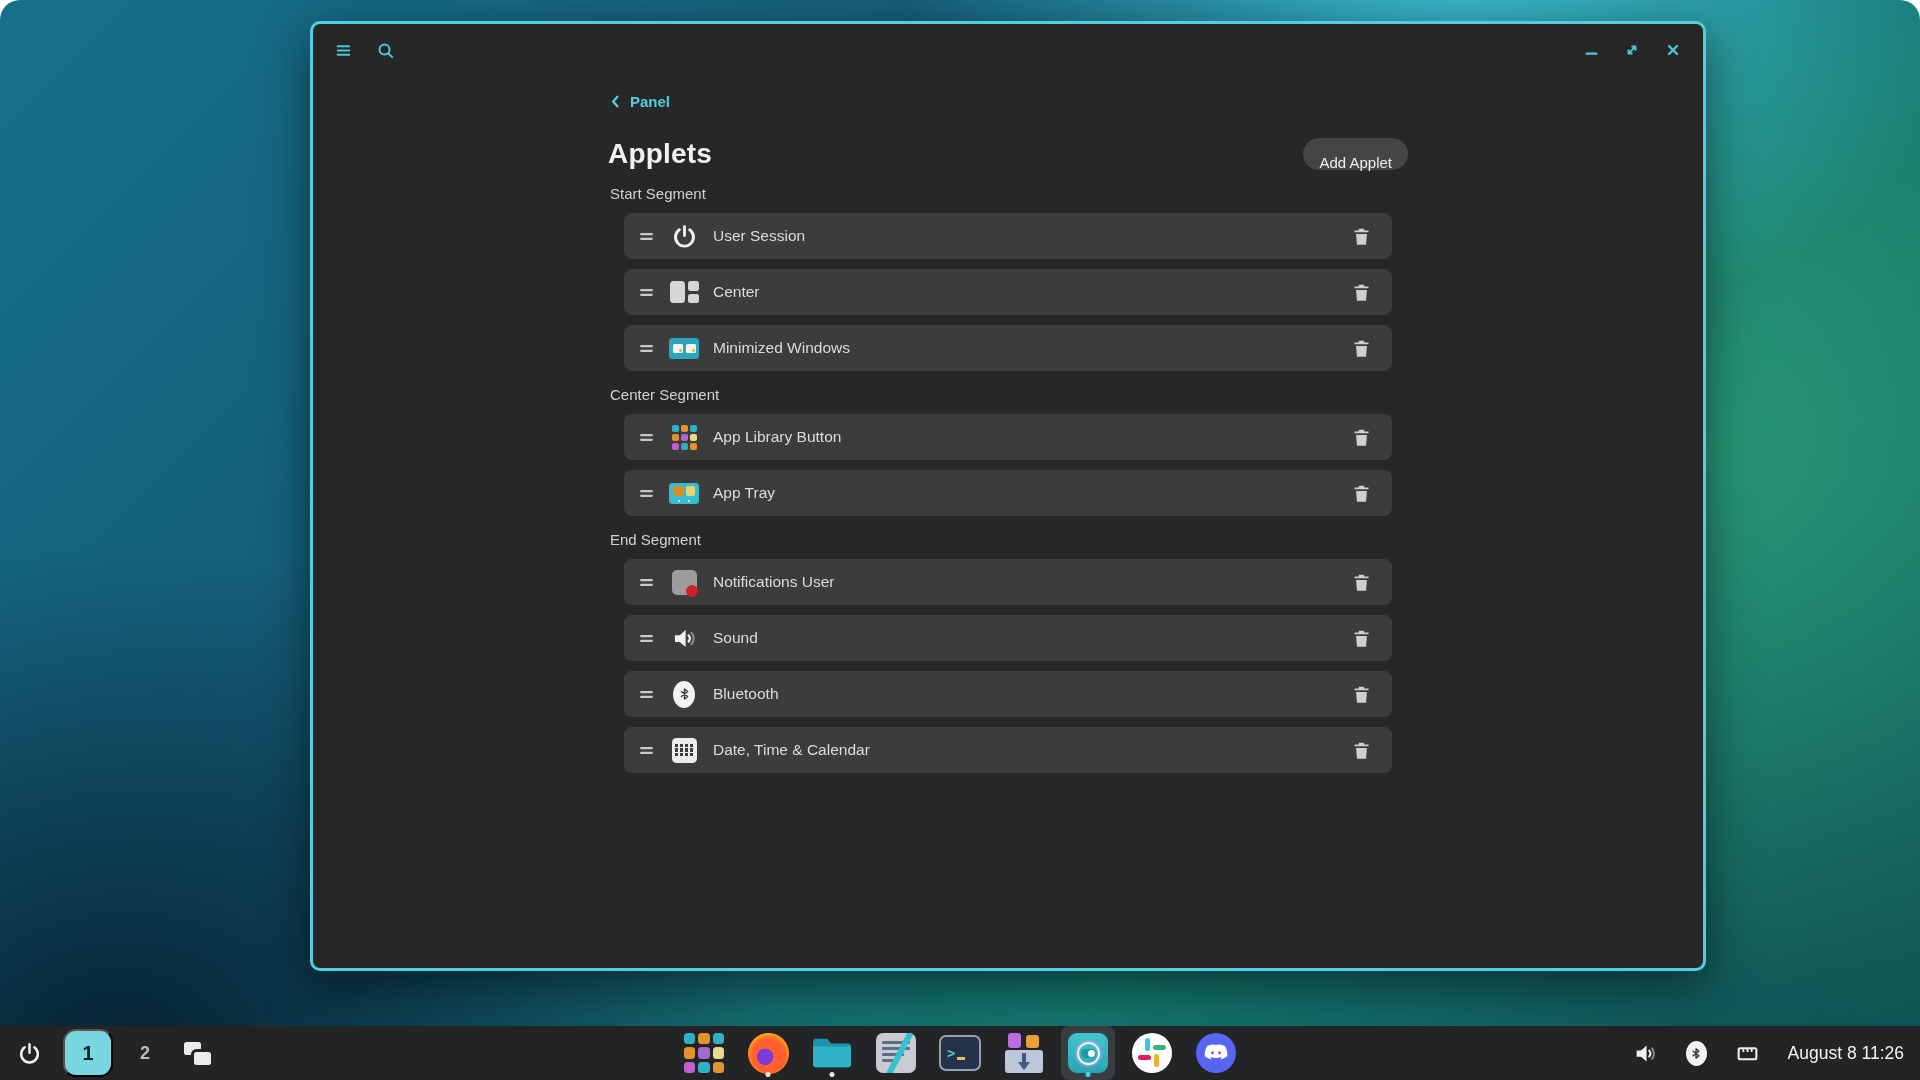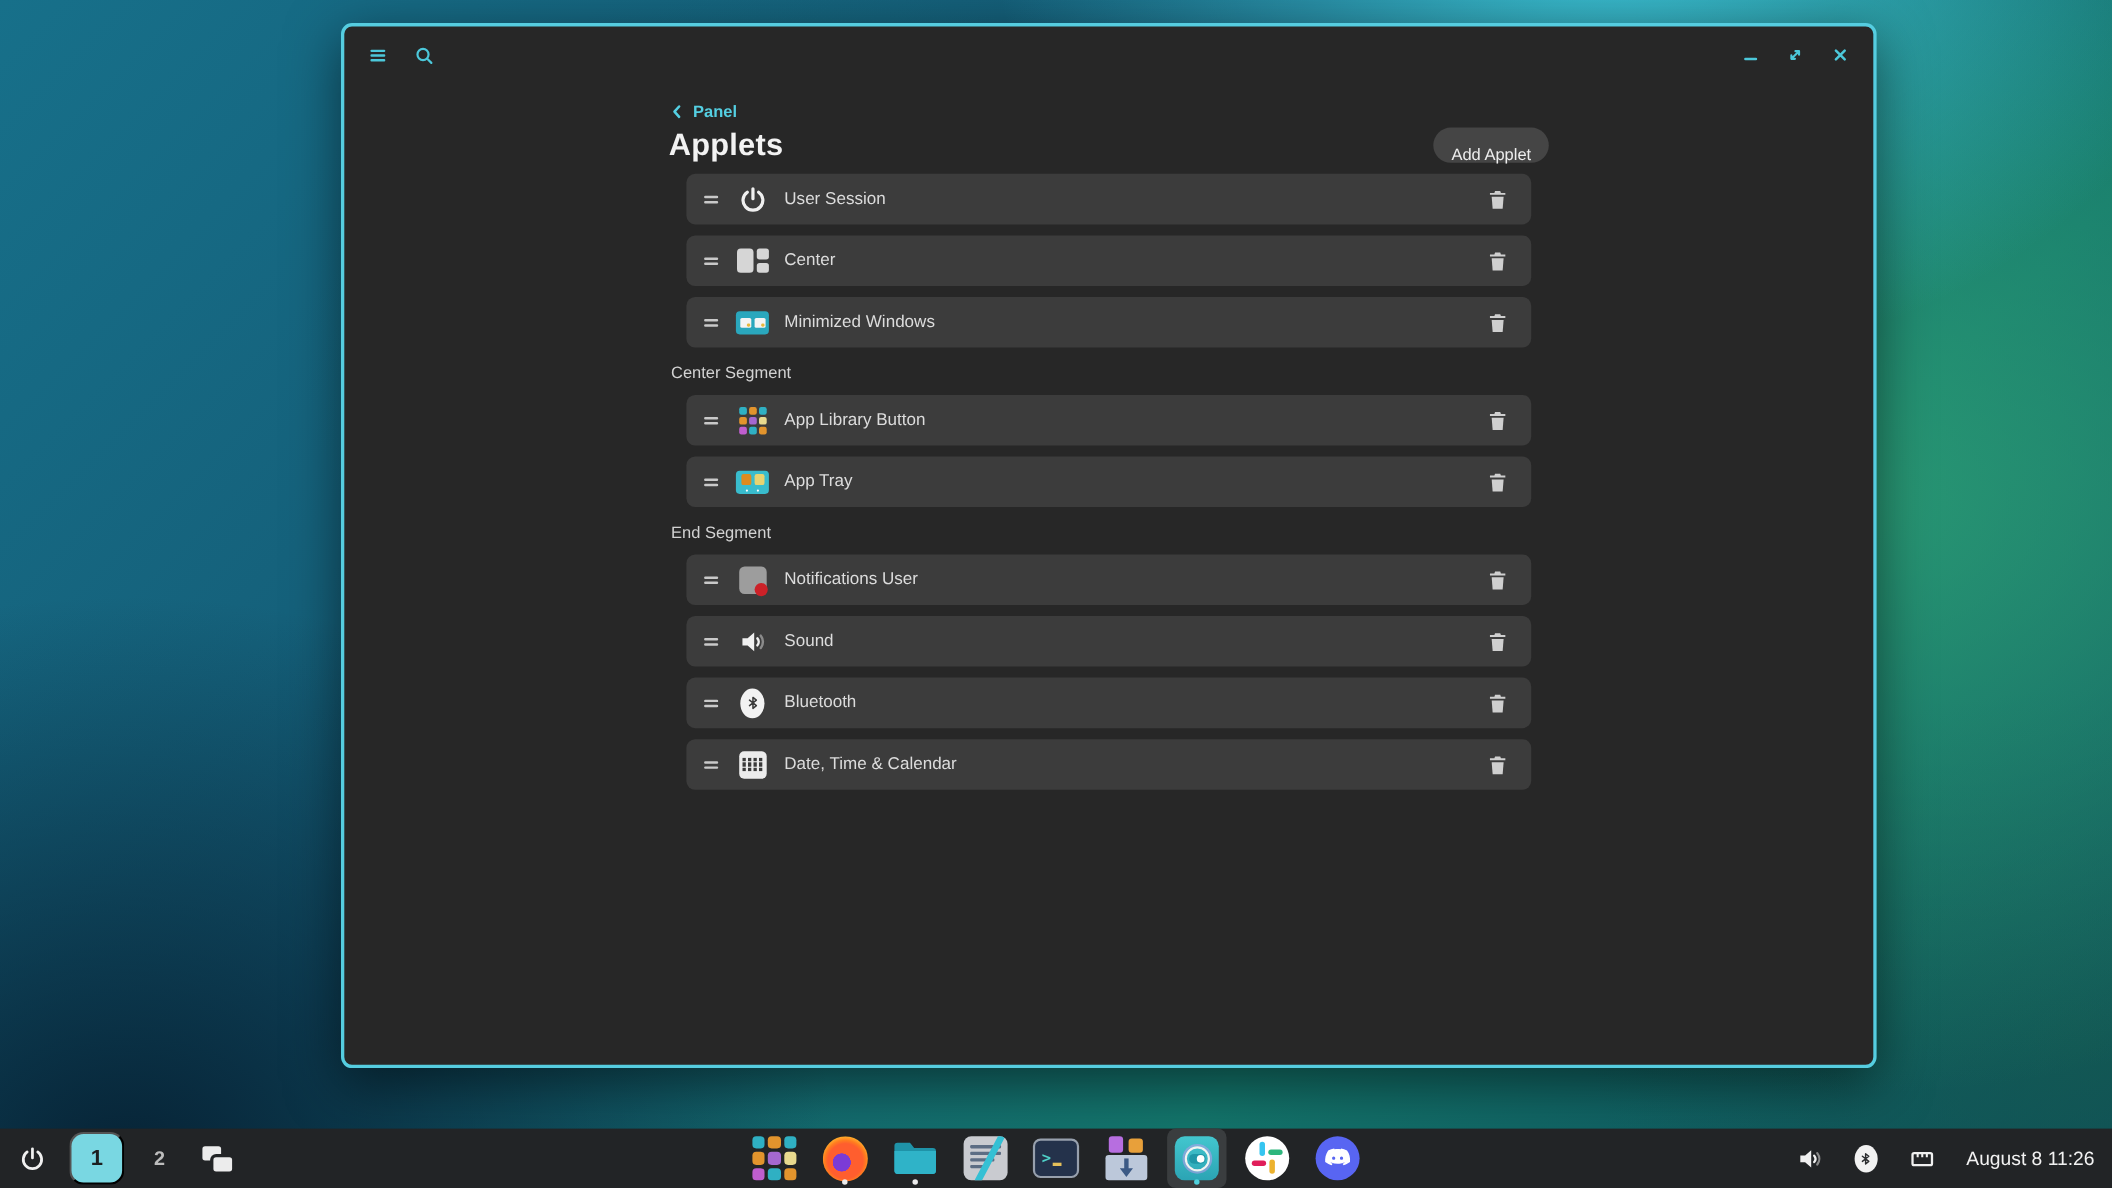--- a/index.html
+++ b/index.html
@@ -9,36 +9,37 @@
   .desktop {
     position:relative; width:1920px; height:1080px;
     background-color:#14506b;
     background-image:
       radial-gradient(900px 650px at 76% -6%, rgba(63,199,219,.95), transparent 62%),
       radial-gradient(1100px 820px at 88% 42%, rgba(46,160,118,.8), transparent 66%),
       radial-gradient(760px 560px at 38% 30%, rgba(24,128,132,.45), transparent 60%),
       radial-gradient(950px 760px at 6% 98%, rgba(6,32,50,.95), transparent 68%),
       radial-gradient(700px 500px at 99% 88%, rgba(20,90,80,.7), transparent 65%),
       linear-gradient(135deg, #17708a, #145a74 40%, #13756b 70%, #0d4a5a);
+    border-radius: 20px;
   }
 
   
   .window {
     position:absolute; left:310px; top:21px; width:1396px; height:950px;
     background:#272727; border:3px solid #55cde0; border-radius:10px;
     box-shadow:0 14px 48px rgba(0,0,0,.5);
   }
   .titlebar { position:relative; height:52px; display:flex; align-items:center; padding:0 18px; }
   .titlebar .left { display:flex; align-items:center; gap:18px; color:#4cc8da; }
   .tb-btn { background:none; border:none; color:#4cc8da; width:24px; height:24px; display:flex; align-items:center; justify-content:center; cursor:pointer; }
   .titlebar .right { margin-left:auto; display:flex; align-items:center; gap:17px; color:#55cde0; }
 
   .content { width:800px; margin:0 auto; }
   .breadcrumb { display:flex; align-items:center; gap:7px; color:#54cfe2; font-size:15px; font-weight:600; margin-top:14px; height:22px; cursor:pointer; }
-  .header-row { display:flex; align-items:flex-start; justify-content:space-between; margin-top:4px; height:42px; }
+  .header-row { display:flex; align-items:flex-end; justify-content:space-between; margin-top:16px; height:42px; }
   .page-title { color:#f2f2f2; font-size:28px; font-weight:600; letter-spacing:.2px; }
   .add-btn { background:#454545; color:#ededed; border:none; border-radius:16px; height:20px; padding:16px 16px; font-size:15px; font-family:inherit; cursor:pointer; }
 
   .section-label { color:#d2d2d2; font-size:15px; margin:15px 2px 11px 2px; }
   .row {
     margin:0 16px 10px 16px; height:46px; background:#3c3c3c; border-radius:8px;
     display:flex; align-items:center; padding:0 20px 0 13px;
   }
   .handle { width:18px; display:flex; justify-content:center; cursor:grab; }
   .row-icon { width:32px; margin-left:13px; display:flex; align-items:center; justify-content:center; }
@@ -113,20 +114,21 @@
             </svg>
           </span>
         <span>Panel</span>
       </div>
 
       <div class="header-row">
         <div class="page-title">Applets</div>
         <button class="add-btn">Add Applet</button>
       </div>
 
+      <div class="section-label">Start Segment</div>
 
       <div class="row">
         <span class="handle">
             <svg viewBox="0 0 16 16" width="17" height="17">
               <g stroke="#c9c9c9" stroke-width="2.1" stroke-linecap="round">
                 <path d="M3 5.8h10M3 10.2h10"></path>
               </g>
             </svg>
           </span>
         <span class="row-icon">

